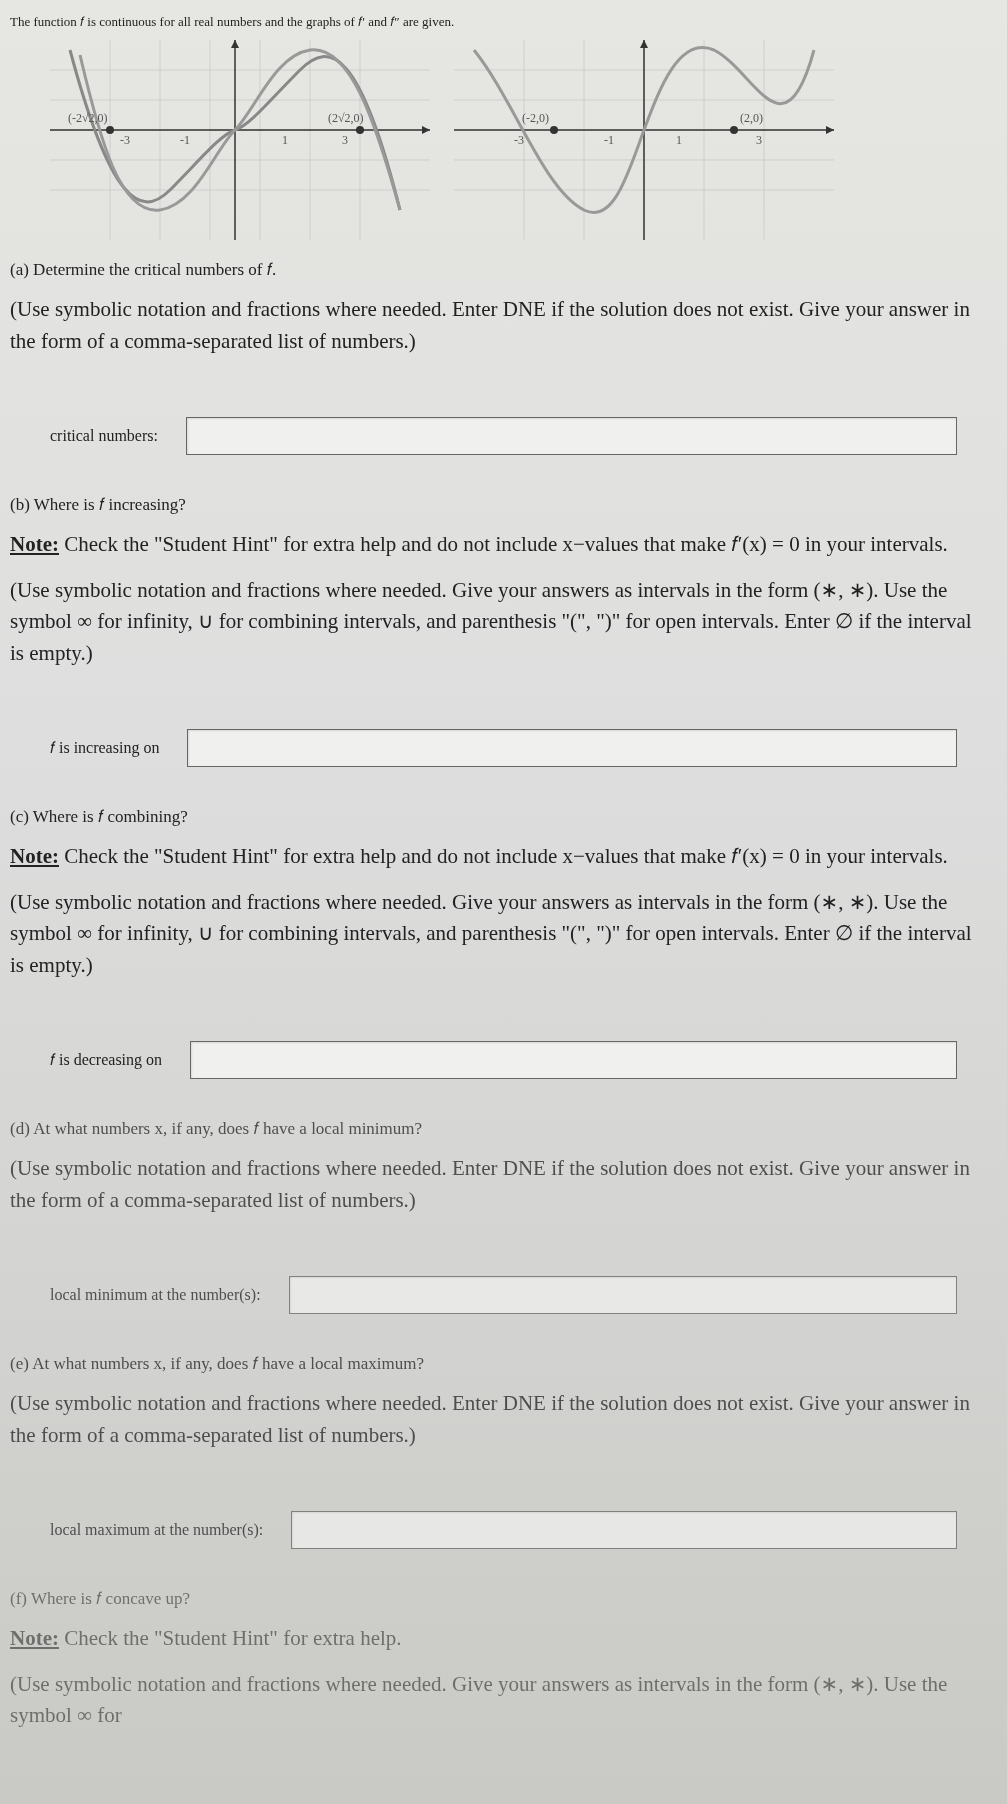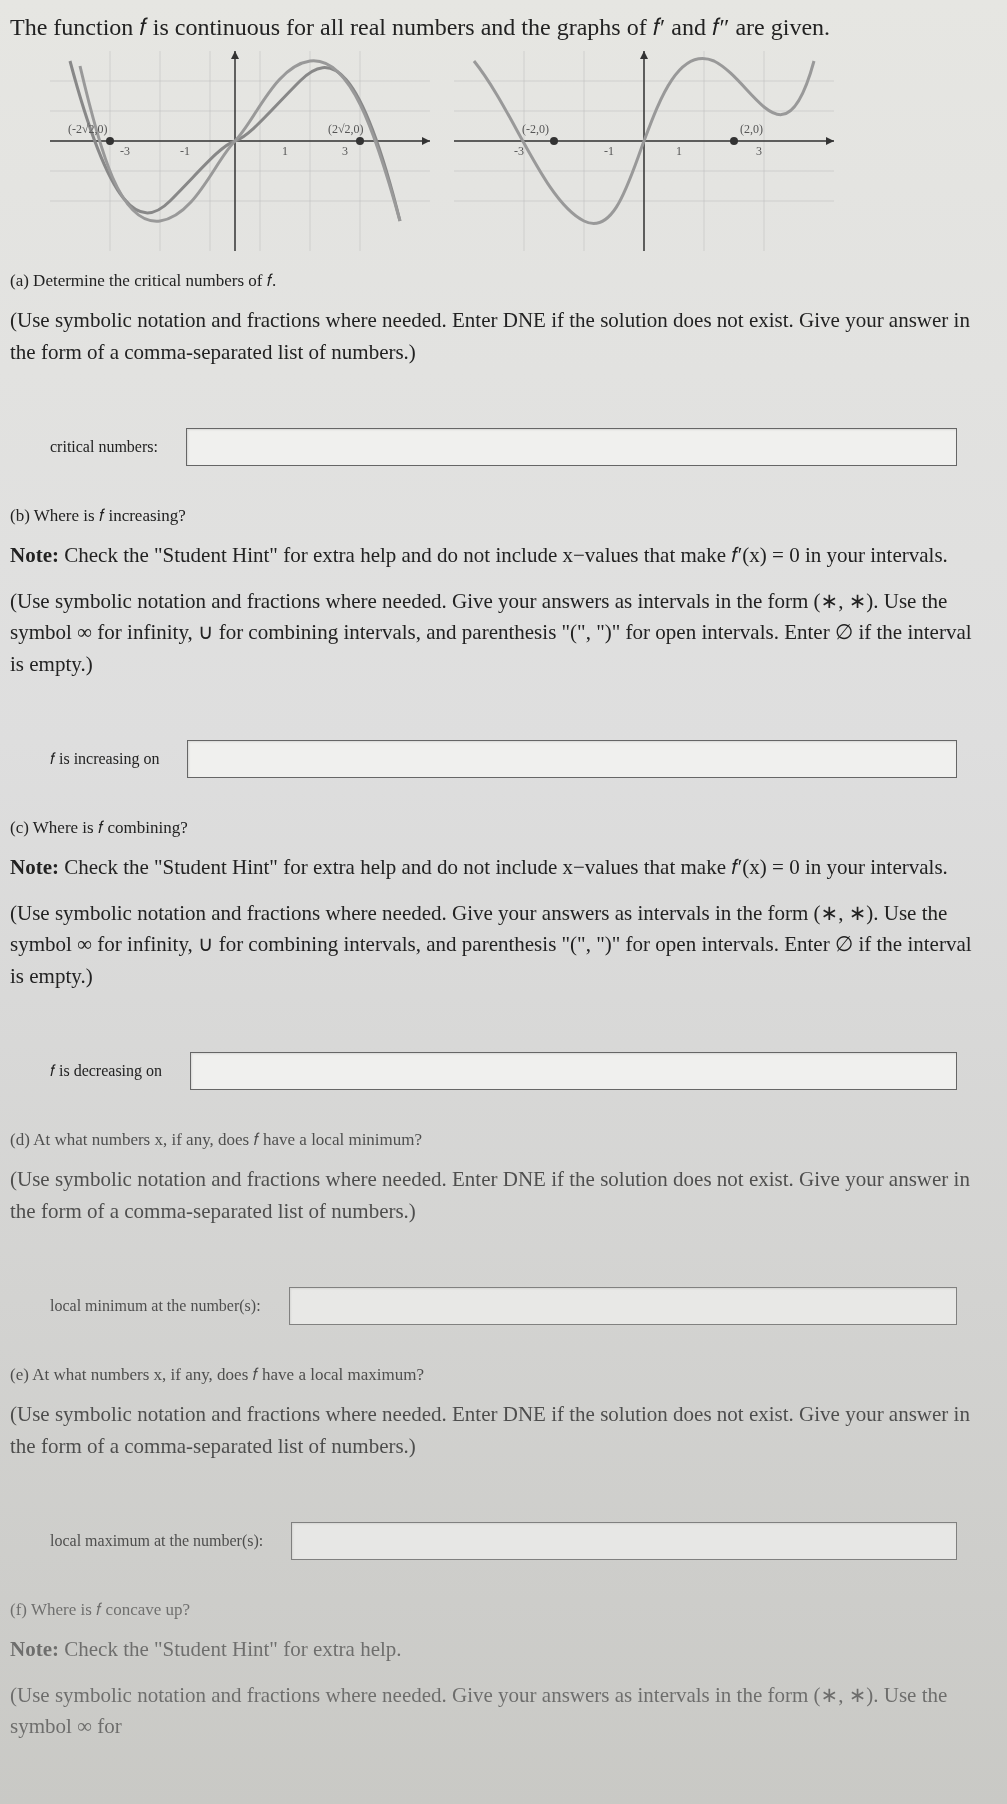--- a/index.html
+++ b/index.html
@@ -10,21 +10,21 @@
     color: #222;
     width: 1007px;
   }
   .page {
     padding: 10px 20px 40px 10px;
     background: linear-gradient(180deg, #e6e6e2 0%, #dedede 40%, #c8c8c4 100%);
     min-height: 1804px;
     position: relative;
   }
   .intro {
-    font-size: 24px;
+    font-size: 13px;
     margin: 4px 0 8px 0;
   }
   .graphs {
     display: flex;
     gap: 24px;
     margin: 10px 0 20px 40px;
   }
   .graph-box {
     width: 380px;
     height: 200px;
@@ -55,21 +55,21 @@
   .answer-input {
     flex: 1;
     height: 32px;
     border: 1px solid #666;
     background: #f0f0ee;
     box-shadow: inset 1px 1px 2px rgba(0,0,0,0.1);
     padding: 2px 6px;
     font-size: 15px;
     margin-right: 30px;
   }
-  .bold { font-weight: bold; }
+  .bold { font-weight: bold; text-decoration: underline; }
   .faded {
     opacity: 0.75;
   }
   .more-faded {
     opacity: 0.55;
   }
   svg text { font-family: Georgia, serif; font-size: 12px; fill:#555; }
 </style>
 </head>
 <body>

